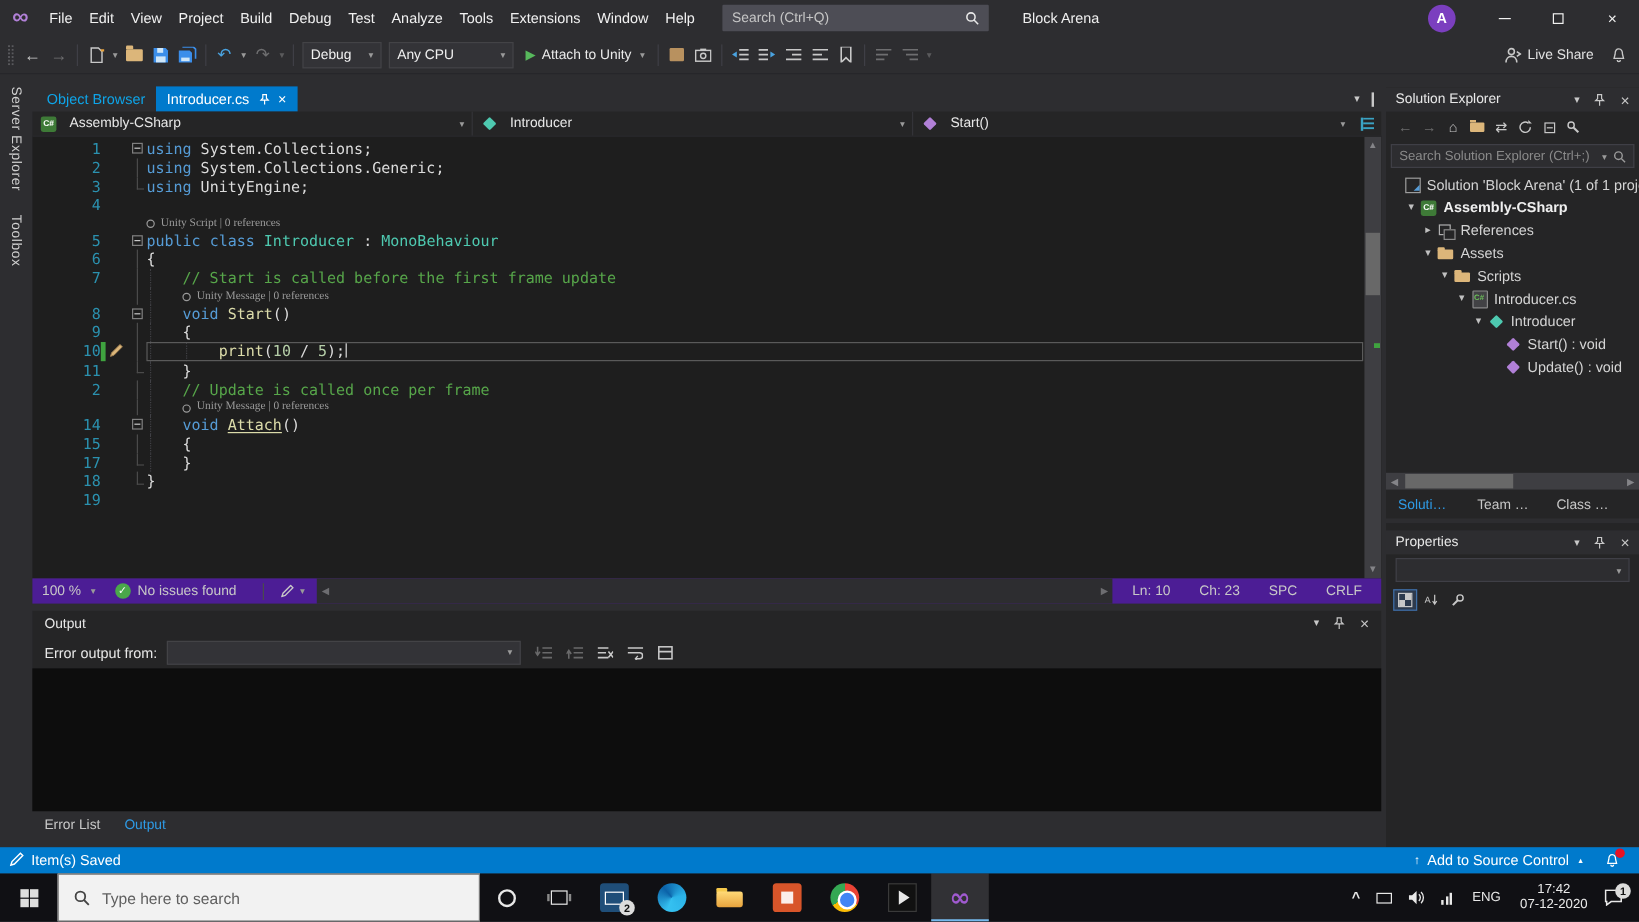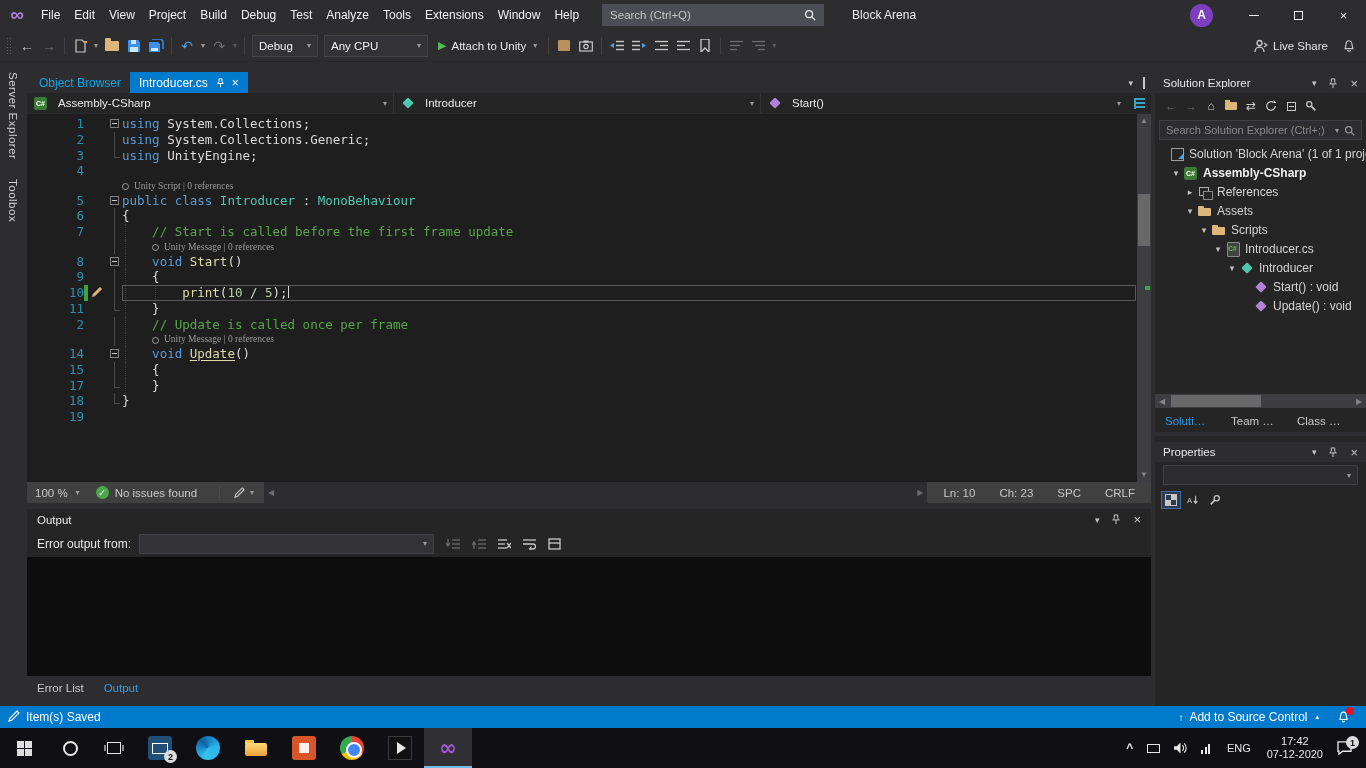--- a/index.html
+++ b/index.html
@@ -93,21 +93,21 @@
   .lens-t{display:inline-flex;align-items:center;font-family:Liberation Serif, serif;font-size:9.5px;color:#9a9a9a}
   .lens-ico{width:7px;height:7px;border:1px solid #9a9a9a;border-radius:50%;margin-right:5px}
   
   #vscroll{position:absolute;right:0;top:0;bottom:0;width:14px;background:#3e3e42}
   .vsa{position:absolute;left:0;width:14px;height:14px;color:#848488;font-size:8px;text-align:center;line-height:14px}
   .vsa.up{top:0}.vsa.down{bottom:0}
   #vthumb{position:absolute;left:1px;right:1px;top:80px;height:52px;background:#686868}
   #vmark{position:absolute;right:1px;top:172px;width:5px;height:4px;background:#3fa33f}
 
   
-  #editorstatus{position:absolute;left:0;top:420px;right:0;height:21px;background:#404040;display:flex;align-items:center;font-size:11.5px;color:#c8c8c8}
+  #editorstatus{position:absolute;left:0;top:420px;right:0;height:21px;background:#4c1d95;display:flex;align-items:center;font-size:11.5px;color:#c8c8c8}
   #zoombox{display:flex;align-items:center;padding:0 8px}
   #zoombox .cmb-caret{font-size:8px;margin-left:8px;color:#9a9a9a}
   #issuechk{width:13px;height:13px;border-radius:50%;background:#4aa84a;color:#fff;font-size:9px;display:flex;align-items:center;justify-content:center;margin:0 6px 0 8px}
   #issues-label{margin-right:14px}
   .es-sep{width:1px;height:14px;background:#4a4a4e;margin:0 8px}
   #es-pencil{display:flex;align-items:center;margin:0 6px}
   #es-pencil .cmb-caret{font-size:8px;margin-left:5px;color:#9a9a9a}
   #ehtrack{flex:1;height:21px;margin:0 4px;display:flex;align-items:center;background:#2d2d30}
   #ehtrack .hsa{width:14px;text-align:center;color:#6d6d71;font-size:8px}
   #ehtrack .htr{flex:1}
@@ -466,21 +466,21 @@
             <div class="crow"><span class="cnum">7</span><span class="cglyph"></span><span class="cfold fline"></span><span class="ctext"><span class="ig ig0"></span><span class="tk-cm">    // Start is called before the first frame update</span></span></div>
             <div class="crow lens"><span class="cnum"></span><span class="cglyph"></span><span class="cfold fline"></span><span class="ctext"><span class="ig ig0"></span><span class="lens-t" style="margin-left: 30px;"><span class="lens-ico"></span><span>Unity Message | 0 references</span></span></span></div>
             <div class="crow"><span class="cnum">8</span><span class="cglyph"></span><span class="cfold"><span class="fbox"></span></span><span class="ctext"><span class="ig ig0"></span><span class="tk-pl">    </span><span class="tk-kw">void</span><span class="tk-pl"> </span><span class="tk-me">Start</span><span class="tk-pl">()</span></span></div>
             <div class="crow"><span class="cnum">9</span><span class="cglyph"></span><span class="cfold fline"></span><span class="ctext"><span class="ig ig0"></span><span class="tk-pl">    {</span></span></div>
             <div class="crow cur"><span class="cnum">10</span><span class="cglyph"><span class="chbar"></span><span class="pencil"><svg width="12" height="12" viewBox="0 0 12 12">
                     <path d="M1 11l1-3 7-7 2 2-7 7z" fill="#dcb67a" stroke="#9a7b4f" stroke-width="0.8"></path>
                   </svg></span></span><span class="cfold fline"></span><span class="ctext"><span class="ig ig0"></span><span class="ig ig1"></span><span class="tk-pl">        </span><span class="tk-me">print</span><span class="tk-pl">(</span><span class="tk-nu">10</span><span class="tk-pl"> / </span><span class="tk-nu">5</span><span class="tk-pl">);</span><span class="caret-cursor"></span></span></div>
             <div class="crow"><span class="cnum">11</span><span class="cglyph"></span><span class="cfold fcorner"></span><span class="ctext"><span class="ig ig0"></span><span class="tk-pl">    }</span></span></div>
             <div class="crow"><span class="cnum">2</span><span class="cglyph"></span><span class="cfold fline"></span><span class="ctext"><span class="ig ig0"></span><span class="tk-cm">    // Update is called once per frame</span></span></div>
             <div class="crow lens"><span class="cnum"></span><span class="cglyph"></span><span class="cfold fline"></span><span class="ctext"><span class="ig ig0"></span><span class="lens-t" style="margin-left: 30px;"><span class="lens-ico"></span><span>Unity Message | 0 references</span></span></span></div>
-            <div class="crow"><span class="cnum">14</span><span class="cglyph"></span><span class="cfold"><span class="fbox"></span></span><span class="ctext"><span class="ig ig0"></span><span class="tk-pl">    </span><span class="tk-kw">void</span><span class="tk-pl"> </span><span class="tk-meu">Update</span><span class="tk-pl">()</span></span></div>
+            <div class="crow"><span class="cnum">14</span><span class="cglyph"></span><span class="cfold"><span class="fbox"></span></span><span class="ctext"><span class="ig ig0"></span><span class="tk-pl">    </span><span class="tk-kw">void</span><span class="tk-pl"> </span><span class="tk-meu">Attach</span><span class="tk-pl">()</span></span></div>
             <div class="crow"><span class="cnum">15</span><span class="cglyph"></span><span class="cfold fline"></span><span class="ctext"><span class="ig ig0"></span><span class="tk-pl">    {</span></span></div>
             <div class="crow"><span class="cnum">17</span><span class="cglyph"></span><span class="cfold fcorner"></span><span class="ctext"><span class="ig ig0"></span><span class="tk-pl">    }</span></span></div>
             <div class="crow"><span class="cnum">18</span><span class="cglyph"></span><span class="cfold fcorner"></span><span class="ctext"><span class="tk-pl">}</span></span></div>
             <div class="crow"><span class="cnum">19</span><span class="cglyph"></span><span class="cfold"></span><span class="ctext"></span></div>
           </div>
         <div id="vscroll">
           <span class="vsa up">▲</span>
           <div id="vthumb"></div>
           <div id="vmark"></div>
           <span class="vsa down">▼</span>
@@ -746,20 +746,27 @@
   </div>
 
   <div id="taskbar">
     <div id="startbtn">
       <span class="winlogo">
           <i></i>
           <i></i>
           <i></i>
           <i></i>
         </span>
+    </div>
+    <div id="tsearch">
+      <svg width="14" height="14" viewBox="0 0 14 14">
+          <circle cx="6" cy="6" r="4" fill="none" stroke="#444" stroke-width="1.5"></circle>
+          <line x1="9" y1="9" x2="13" y2="13" stroke="#444" stroke-width="1.5"></line>
+        </svg>
+      <span class="ts-text">Type here to search</span>
     </div>
     <div id="cortana">
         <span class="cortana-glyph"></span>
       </div>
     <div id="taskview">
         <span class="taskview-glyph"></span>
       </div>
     <div id="taskbar-apps">
         <div class="tapp">
           <span class="appicon ai-mail"></span>

